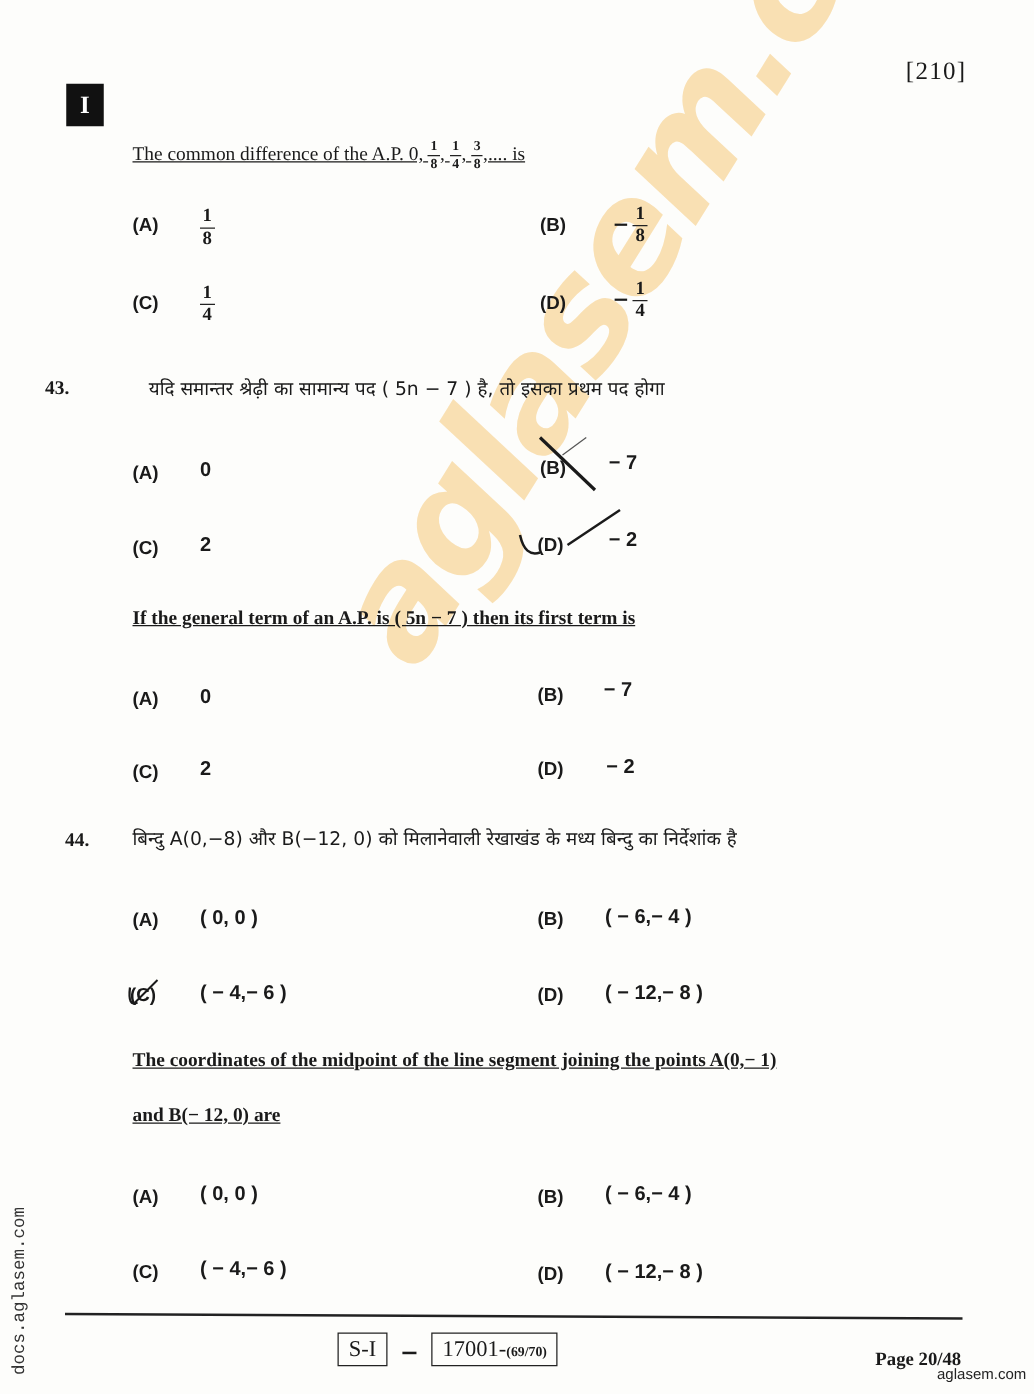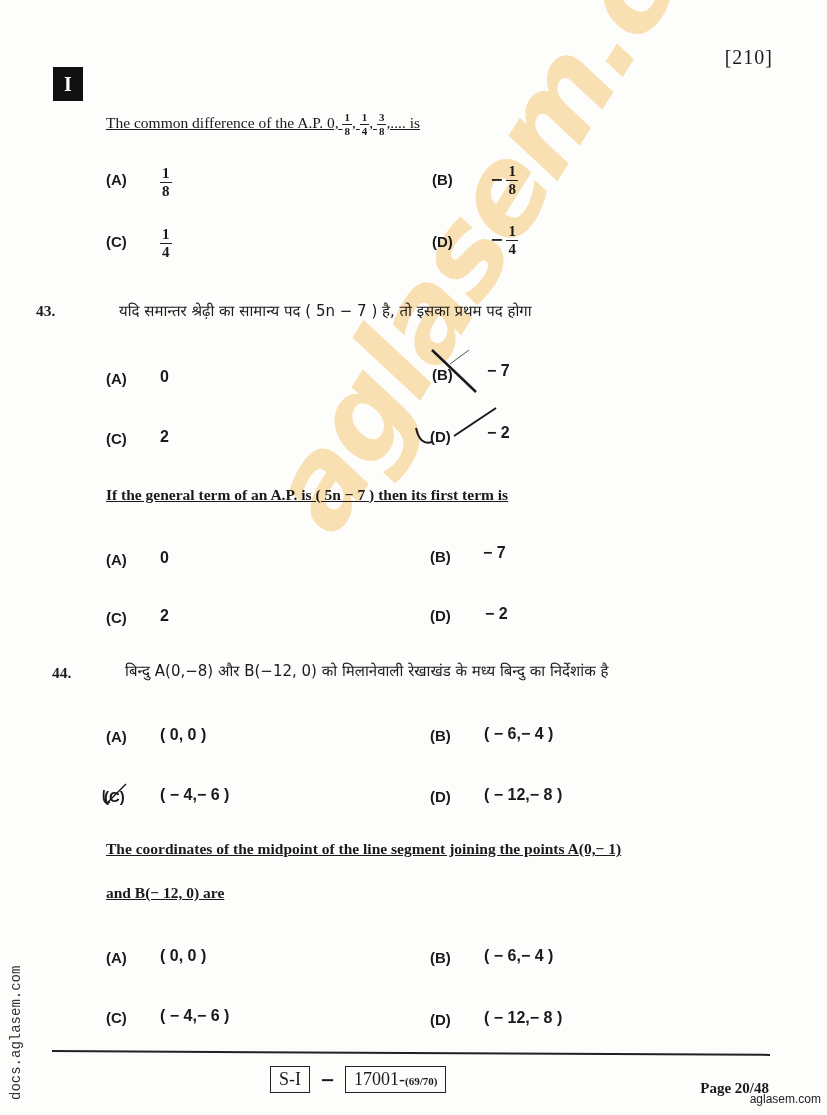--- a/index.html
+++ b/index.html
@@ -131,21 +131,21 @@
 <div class="abs opt-label" style="left:106px; top:551px;">(A)</div>
 <div class="abs opt-val" style="left:160px; top:549px;">0</div>
 <div class="abs opt-label" style="left:430px; top:548px;">(B)</div>
 <div class="abs opt-val" style="left:483px; top:544px;">− 7</div>
 <div class="abs opt-label" style="left:106px; top:609px;">(C)</div>
 <div class="abs opt-val" style="left:160px; top:607px;">2</div>
 <div class="abs opt-label" style="left:430px; top:607px;">(D)</div>
 <div class="abs opt-val" style="left:485px; top:605px;">− 2</div>
 
 <div class="abs qnum" style="left:52px; top:664px;font-family:Liberation Serif, serif;">44.</div>
-<div class="abs hindi" style="left:106px; top:660px;margin-left:19px;">बिन्दु A(0,−8) और B(−12, 0) को मिलानेवाली रेखाखंड के मध्य बिन्दु का निर्देशांक है</div>
+<div class="abs hindi" style="left:106px; top:660px;">बिन्दु A(0,−8) और B(−12, 0) को मिलानेवाली रेखाखंड के मध्य बिन्दु का निर्देशांक है</div>
 
 <div class="abs opt-label" style="left:106px; top:728px;">(A)</div>
 <div class="abs opt-val" style="left:160px; top:726px;">( 0, 0 )</div>
 <div class="abs opt-label" style="left:430px; top:727px;">(B)</div>
 <div class="abs opt-val" style="left:484px; top:725px;">( − 6,− 4 )</div>
 <div class="abs opt-label" style="left:104px; top:788px;">(C)</div>
 <svg class="mark" style="left:100px; top:780px;" width="30" height="30">
   <path d="M4 10 Q2 26 10 22" stroke="#1a1a1a" stroke-width="1.8" fill="none"></path>
   <line x1="8" y1="22" x2="26" y2="4" stroke="#1a1a1a" stroke-width="1.5"></line>
 </svg>
@@ -159,19 +159,19 @@
 <div class="abs opt-label" style="left:106px; top:949px;">(A)</div>
 <div class="abs opt-val" style="left:160px; top:947px;">( 0, 0 )</div>
 <div class="abs opt-label" style="left:430px; top:949px;">(B)</div>
 <div class="abs opt-val" style="left:484px; top:947px;">( − 6,− 4 )</div>
 <div class="abs opt-label" style="left:106px; top:1009px;">(C)</div>
 <div class="abs opt-val" style="left:160px; top:1007px;">( − 4,− 6 )</div>
 <div class="abs opt-label" style="left:430px; top:1011px;">(D)</div>
 <div class="abs opt-val" style="left:484px; top:1009px;">( − 12,− 8 )</div>
 
 <div class="abs footer-line"></div>
-<div class="abs" style="left:270px; top:1066px; display:flex; align-items:center; gap:10px;">
+<div class="abs" style="left:270px; top:1066px; display:flex; align-items:flex-end; gap:10px;">
   <span class="box">S-I</span>
   <span style="font-size:18px; font-weight:bold;">−</span>
   <span class="box"><span>17001-</span><small>(69/70)</small></span>
 </div>
 <div class="abs page-num">Page 20/48</div>
 <div class="abs site">aglasem.com</div>
 
 </body></html>

